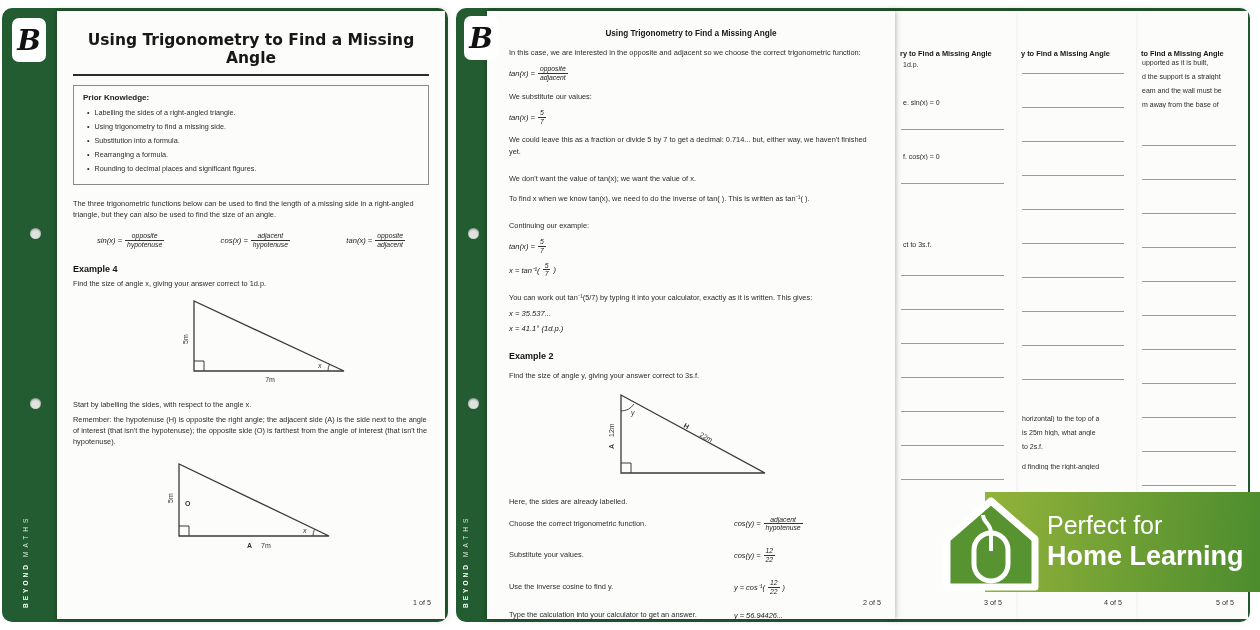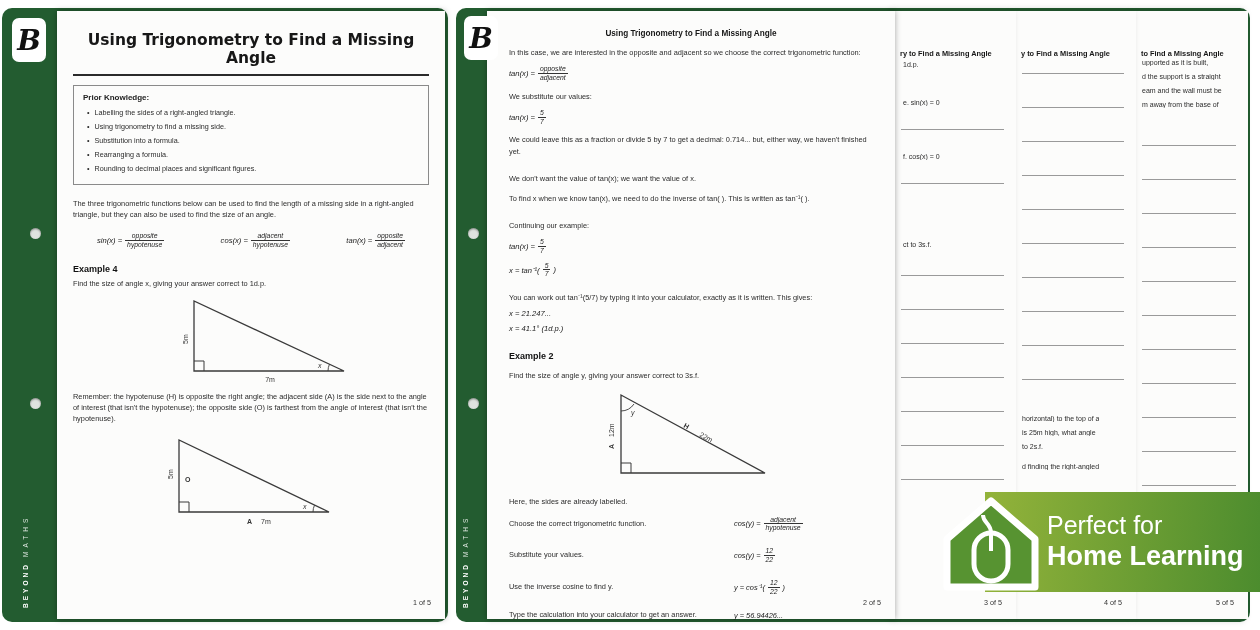--- a/index.html
+++ b/index.html
@@ -147,20 +147,21 @@
 
     <svg class="tri tri1" width="200" height="92" viewBox="0 0 200 92">
       <polygon points="42,6 42,76 192,76" fill="none" stroke="#3a3a3a" stroke-width="1.3"></polygon>
       <polyline points="42,66 52,66 52,76" fill="none" stroke="#3a3a3a" stroke-width="1"></polyline>
       <path d="M176,76 A16,16 0 0 1 177.5,69.2" fill="none" stroke="#3a3a3a" stroke-width="0.9"></path>
       <text x="36" y="44" transform="rotate(-90 36 44)" text-anchor="middle" class="svg-lab">5m</text>
       <text x="118" y="87" text-anchor="middle" class="svg-lab">7m</text>
       <text x="166" y="73" class="svg-lab svg-it">x</text>
     </svg>
 
+    <p class="t" style="margin-top:12px;">Start by labelling the sides, with respect to the angle x.</p>
     <p class="t">Remember: the hypotenuse (H) is opposite the right angle; the adjacent side (A) is the side next to the angle of interest (that isn't the hypotenuse); the opposite side (O) is farthest from the angle of interest (that isn't the hypotenuse).</p>
 
     <svg class="tri tri2" width="200" height="96" viewBox="0 0 200 96">
       <polygon points="42,6 42,78 192,78" fill="none" stroke="#3a3a3a" stroke-width="1.3"></polygon>
       <polyline points="42,68 52,68 52,78" fill="none" stroke="#3a3a3a" stroke-width="1"></polyline>
       <path d="M176,78 A16,16 0 0 1 177.5,71.2" fill="none" stroke="#3a3a3a" stroke-width="0.9"></path>
       <text x="36" y="40" transform="rotate(-90 36 40)" text-anchor="middle" class="svg-lab">5m</text>
       <text x="48" y="48" class="svg-lab svg-b">O</text>
       <text x="110" y="90" class="svg-lab svg-b">A</text>
       <text x="124" y="90" class="svg-lab">7m</text>
@@ -213,21 +214,21 @@
     </div>
     <div class="math-line">
       <span>x = tan⁻¹(</span>
       <span class="frac">
           <span class="num">5</span>
           <span class="den">7</span>
         </span>
       <span>)</span>
     </div>
     <p class="t" style="margin-top:14px;">You can work out tan⁻¹(5/7) by typing it into your calculator, exactly as it is written. This gives:</p>
-    <div class="result">x = 21.247...</div>
+    <div class="result">x = 35.537...</div>
     <div class="result">x = 41.1° (1d.p.)</div>
 
     <div class="ex-head" style="margin:18px 22px 2px;">Example 2</div>
     <p class="t">Find the size of angle y, giving your answer correct to 3s.f.</p>
 
     <svg class="tri tri3" width="190" height="100" viewBox="0 0 190 100">
       <polygon points="34,8 34,86 178,86" fill="none" stroke="#3a3a3a" stroke-width="1.3"></polygon>
       <polyline points="34,76 44,76 44,86" fill="none" stroke="#3a3a3a" stroke-width="1"></polyline>
       <path d="M34,24 A16,16 0 0 0 47,17" fill="none" stroke="#3a3a3a" stroke-width="0.9"></path>
       <text x="44" y="28" class="svg-lab svg-it">y</text>

